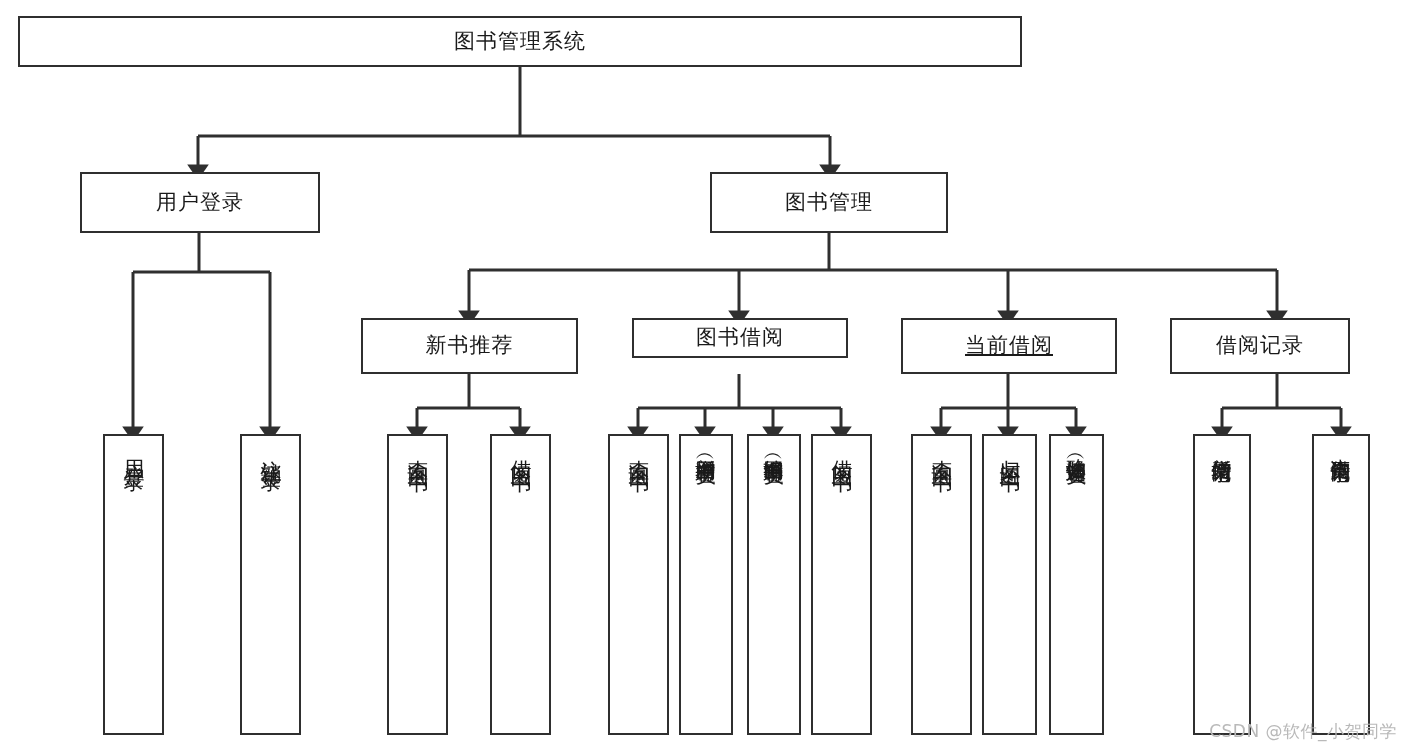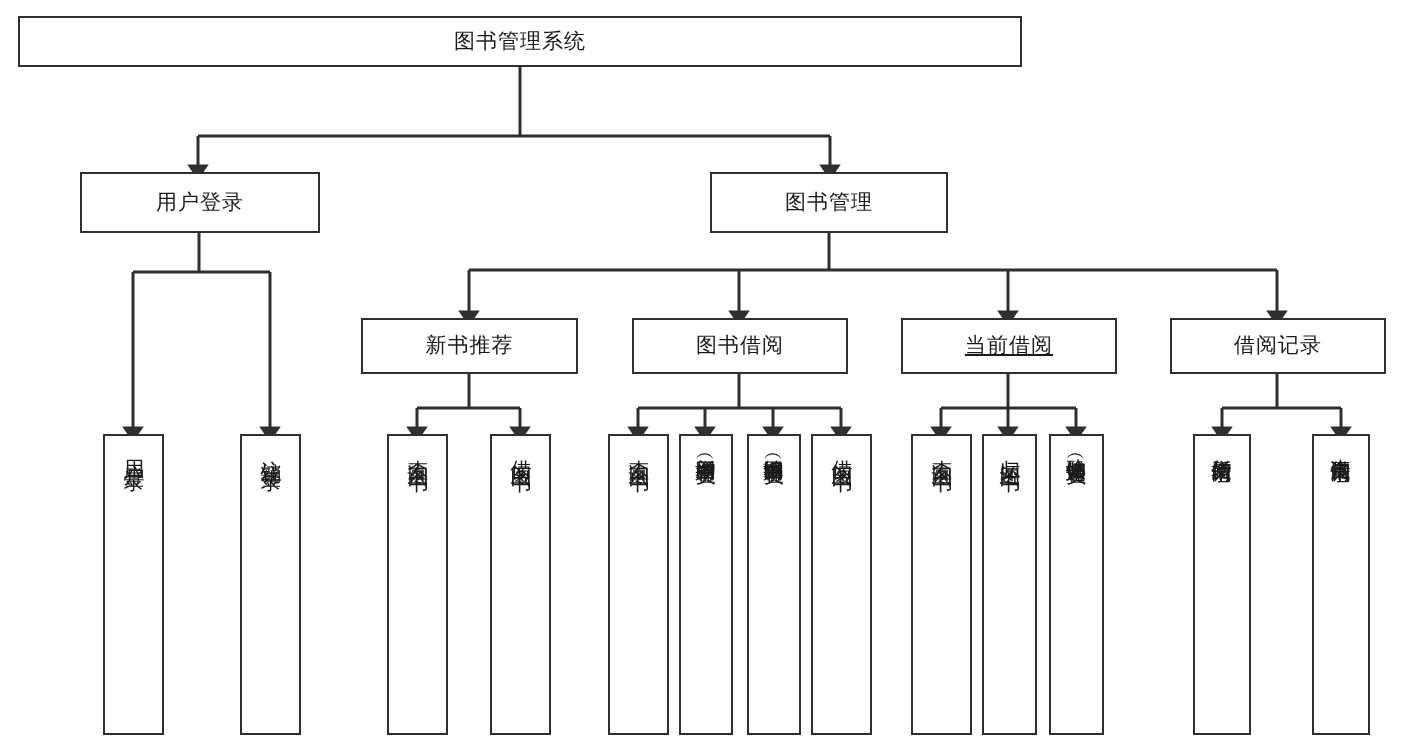--- a/index.html
+++ b/index.html
@@ -129,27 +129,27 @@
   <div class="node h" style="left:80px; top:172px; width:240px; height:61px;">
     <span>用户登录</span>
   </div>
   <div class="node h" style="left:361px; top:318px; width:217px; height:56px;">
     <span>新书推荐</span>
   </div>
 
   <div class="node h" style="left:710px; top:172px; width:238px; height:61px;">
     <span>图书管理</span>
   </div>
-  <div class="node h" style="left:632px; top:318px; width:216px; height:56px;">
+  <div class="node h" style="left:632px; top:318px; width:216px; height:40px;">
     <span>图书借阅</span>
   </div>
   <div class="node h" style="left:901px; top:318px; width:216px; height:56px;text-decoration:underline;">
     <span>当前借阅</span>
   </div>
-  <div class="node h" style="left:1170px; top:318px; width:216px; height:56px;">
+  <div class="node h" style="left:1170px; top:318px; width:180px; height:56px;">
     <span>借阅记录</span>
   </div>
 
   <div class="node v" style="left:103px; top:434px; width:61px; height:301px;">
     <span class="vtext">用户登录</span>
   </div>
   <div class="node v" style="left:240px; top:434px; width:61px; height:301px;">
     <span class="vtext">注销登录</span>
   </div>
 
@@ -183,14 +183,15 @@
     <span class="vtext">确认归还（管理员）</span>
   </div>
 
   <div class="node v tight" style="left:1193px; top:434px; width:58px; height:301px;">
     <span class="vtext">新增借阅记录</span>
   </div>
   <div class="node v tight" style="left:1312px; top:434px; width:58px; height:301px;">
     <span class="vtext">查询借阅记录</span>
   </div>
 
+  <div class="watermark">CSDN @软件_小贺同学</div>
 
 </div>
 
 </body></html>

